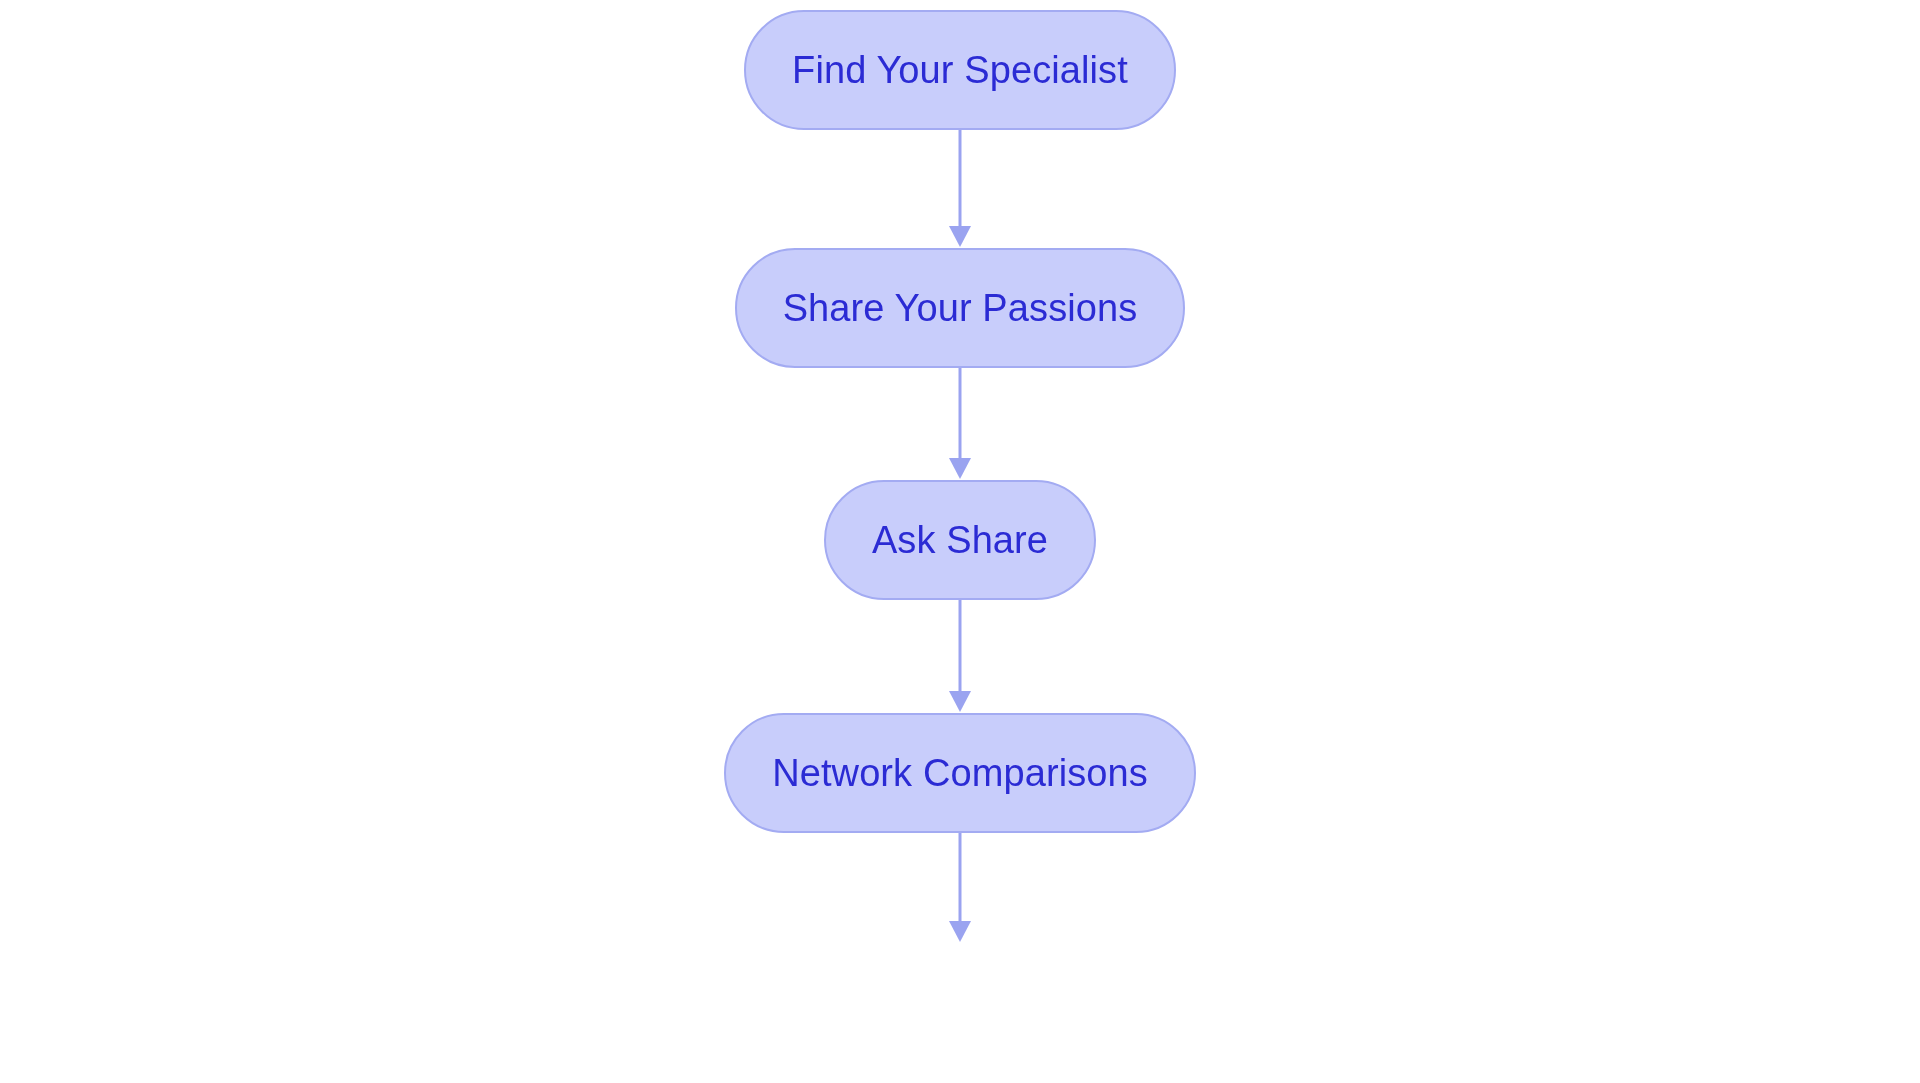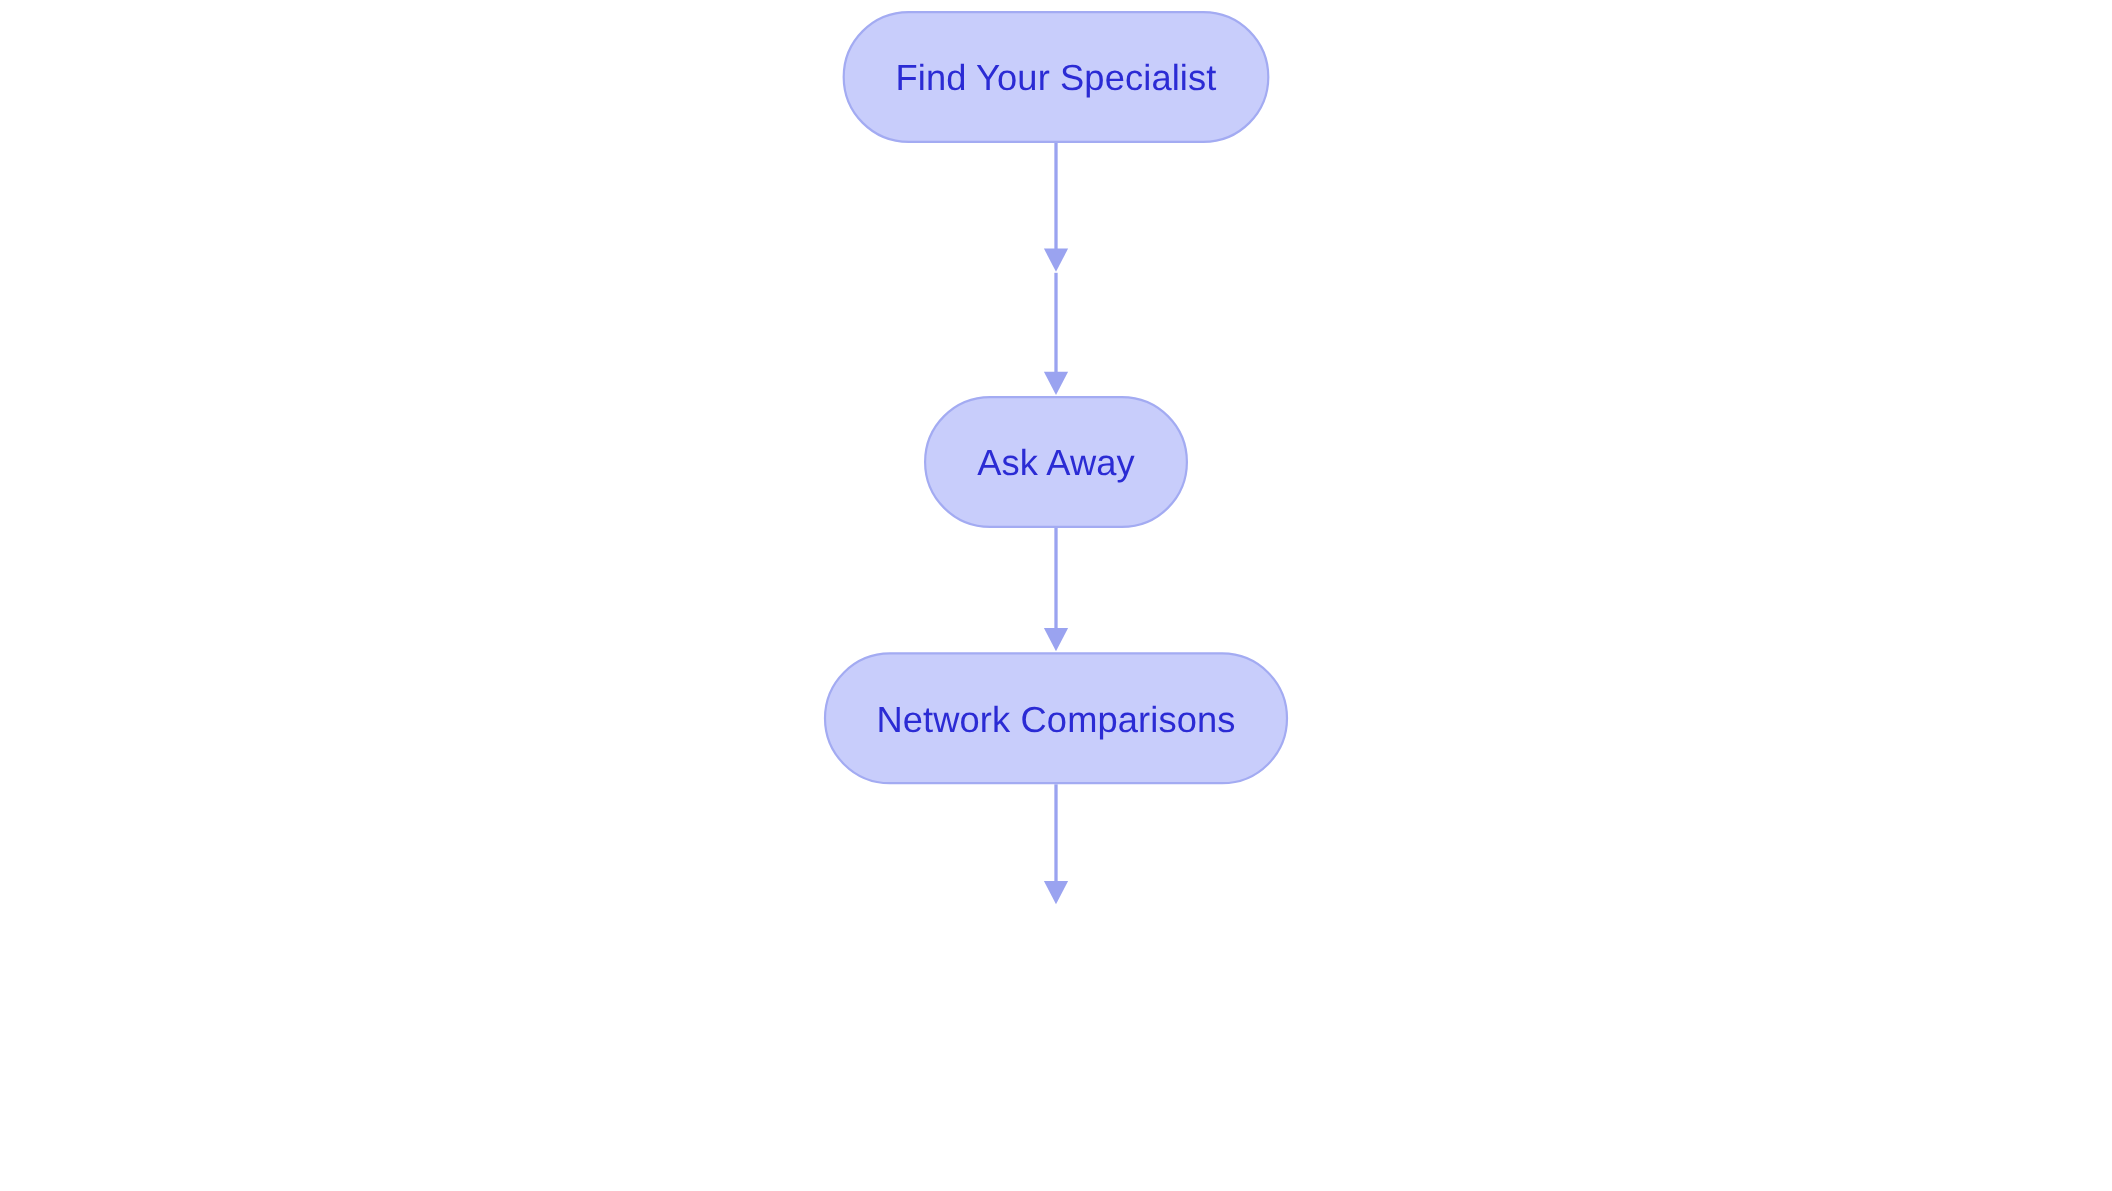--- a/index.html
+++ b/index.html
@@ -43,21 +43,21 @@
     display: flex;
     align-items: center;
     justify-content: center;
     padding: 0 46px;
     white-space: nowrap;
     flex: 0 0 auto;
   }
 
   .flow-node-label {
     color: #2b2bd4;
-    font-size: 33px;
+    font-size: 38px;
     line-height: 1;
     letter-spacing: 0.1px;
     font-weight: 400;
   }
 
   .flow-connector {
     position: relative;
     width: 24px;
     flex: 0 0 auto;
     display: block;
@@ -85,30 +85,33 @@
       <span class="flow-node-label">Find Your Specialist</span>
     </div>
 
     <div class="flow-connector conn-1">
       <svg width="24" height="118" viewBox="0 0 24 118" aria-hidden="true">
         <line x1="12" y1="0" x2="12" y2="98" stroke="#9aa3f0" stroke-width="3"></line>
         <polygon points="1,96 23,96 12,117" fill="#9aa3f0"></polygon>
       </svg>
     </div>
 
+    <div class="flow-node node-2">
+      <span class="flow-node-label">Share Your Passions</span>
+    </div>
 
     <div class="flow-connector conn-2">
       <svg width="24" height="112" viewBox="0 0 24 112" aria-hidden="true">
         <line x1="12" y1="0" x2="12" y2="92" stroke="#9aa3f0" stroke-width="3"></line>
         <polygon points="1,90 23,90 12,111" fill="#9aa3f0"></polygon>
       </svg>
     </div>
 
     <div class="flow-node node-3">
-      <span class="flow-node-label">Ask Away</span>
+      <span class="flow-node-label">Ask Share</span>
     </div>
 
     <div class="flow-connector conn-3">
       <svg width="24" height="113" viewBox="0 0 24 113" aria-hidden="true">
         <line x1="12" y1="0" x2="12" y2="93" stroke="#9aa3f0" stroke-width="3"></line>
         <polygon points="1,91 23,91 12,112" fill="#9aa3f0"></polygon>
       </svg>
     </div>
 
     <div class="flow-node node-4">

